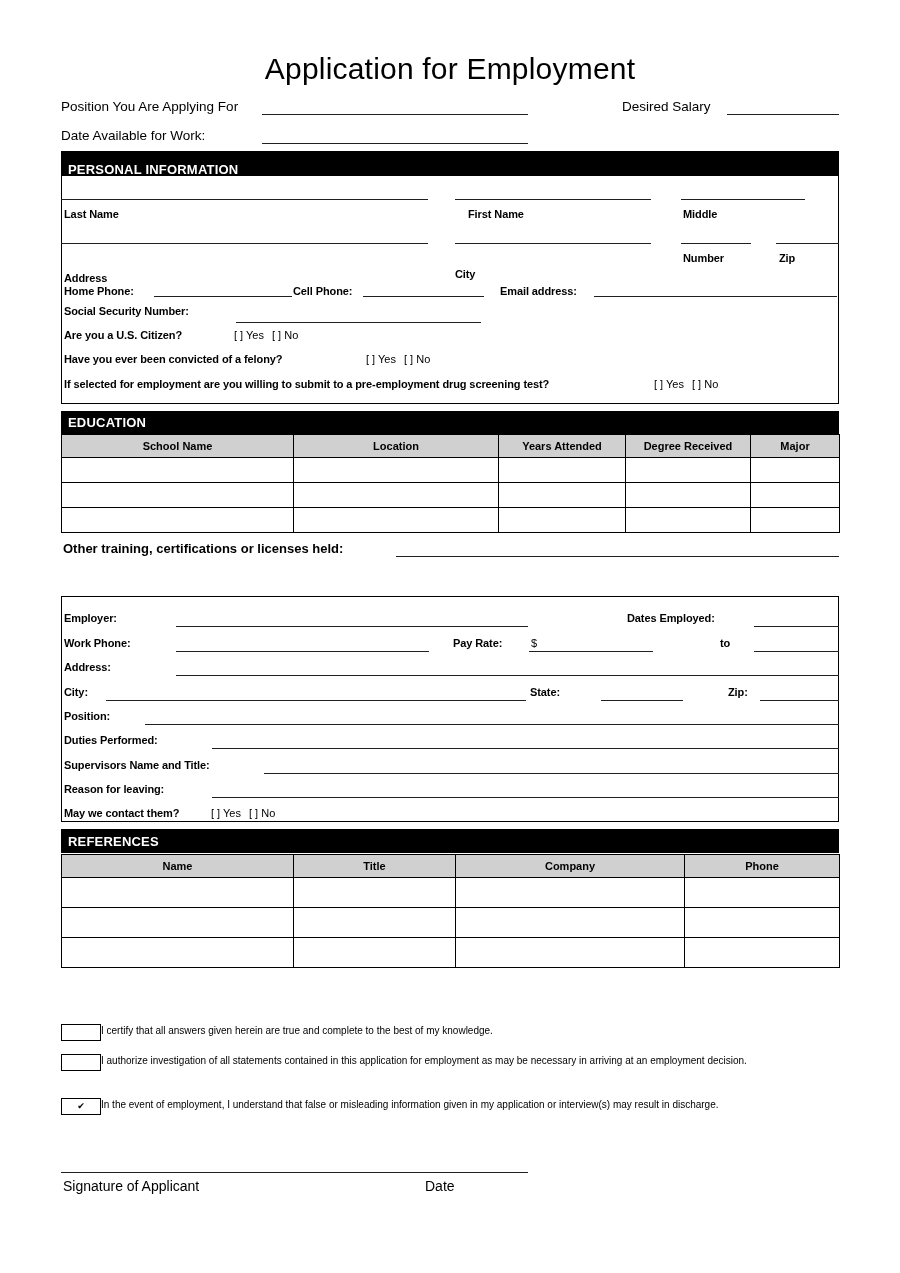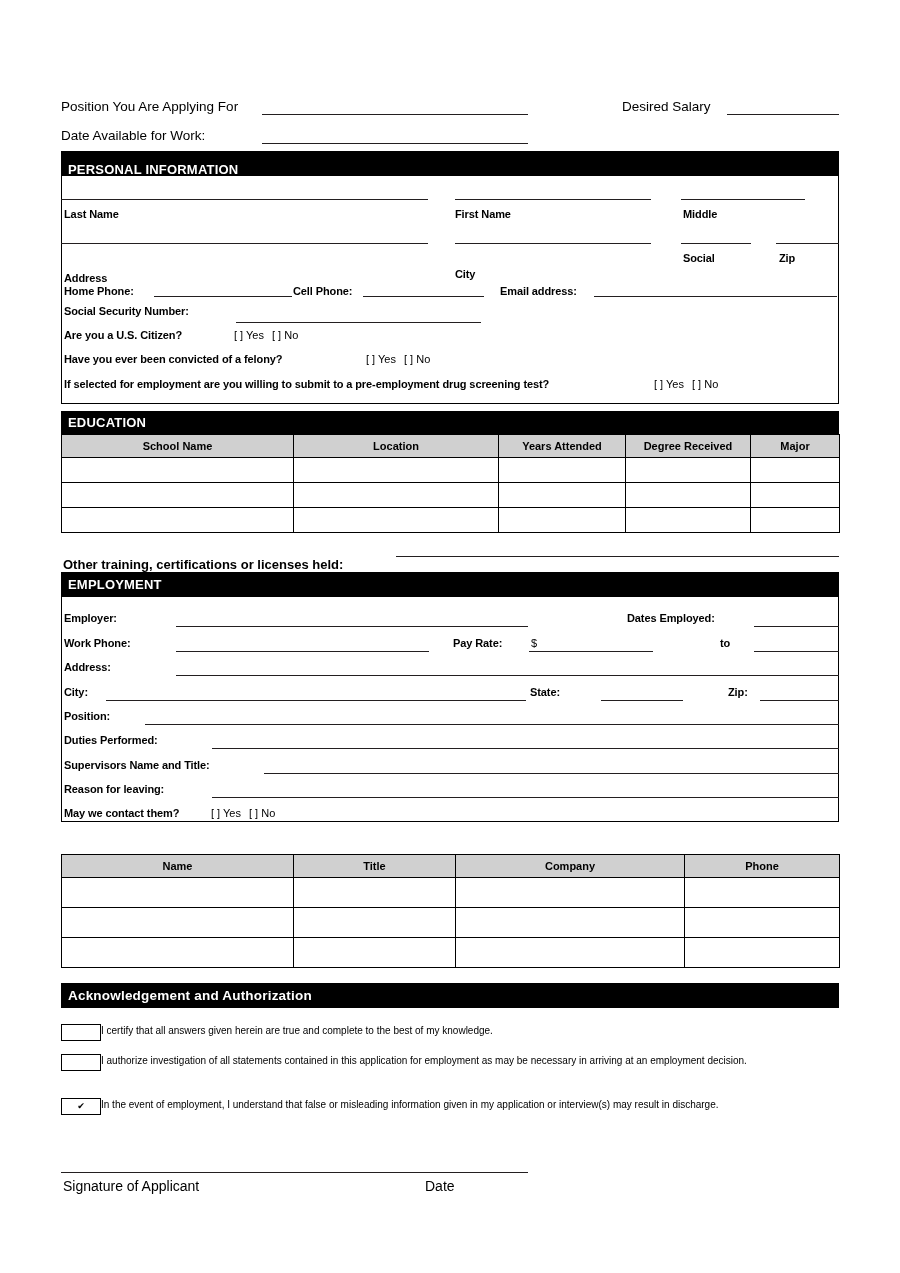--- a/index.html
+++ b/index.html
@@ -81,21 +81,20 @@
     position: absolute;
     font-size: 11px;
     font-weight: normal;
     white-space: nowrap;
   }
   .fbig {
     position: absolute;
     font-size: 13px;
     font-weight: bold;
     white-space: nowrap;
-    margin-top: 16px;
   }
 
   
   .tbl {
     position: absolute;
     border-collapse: collapse;
     table-layout: fixed;
   }
   .tbl th {
     background: #d0d0d0;
@@ -137,50 +136,51 @@
   .sig-label {
     position: absolute;
     font-size: 14px;
   }
 </style>
 </head>
 <body>
 
 <div class="page">
 
+  <div class="doc-title">Application for Employment</div>
 
   <div class="top-label" style="left:61px; top:99px;">Position You Are Applying For</div>
   <div class="rule" style="left:262px; top:114px; width:266px;"></div>
 
   <div class="top-label" style="left:622px; top:99px;">Desired Salary</div>
   <div class="rule" style="left:727px; top:114px; width:112px;"></div>
 
   <div class="top-label" style="left:61px; top:128px;">Date Available for Work:</div>
   <div class="rule" style="left:262px; top:143px; width:266px;"></div>
 
   <div class="section-bar" style="left:61px; top:151px; width:778px; height:36px;">PERSONAL INFORMATION</div>
 
   <div class="panel" style="left:61px; top:175px; width:778px; height:229px;"></div>
 
   <div class="rule" style="left:61px; top:199px; width:367px;"></div>
   <div class="rule" style="left:455px; top:199px; width:196px;"></div>
   <div class="rule" style="left:681px; top:199px; width:124px;"></div>
 
   <div class="flabel" style="left:64px; top:208px;">Last Name</div>
-  <div class="flabel" style="left:455px; top:208px;">First Name</div>
+  <div class="flabel" style="left:468px; top:208px;">First Name</div>
   <div class="flabel" style="left:683px; top:208px;text-align:center;">Middle</div>
 
   <div class="rule" style="left:61px; top:243px; width:367px;"></div>
   <div class="rule" style="left:455px; top:243px; width:196px;"></div>
   <div class="rule" style="left:681px; top:243px; width:70px;"></div>
   <div class="rule" style="left:776px; top:243px; width:63px;"></div>
 
   <div class="flabel" style="left:64px; top:252px;margin-top:20px;">Address</div>
   <div class="flabel" style="left:455px; top:268px;">City</div>
-  <div class="flabel" style="left:683px; top:252px;">Social</div>
+  <div class="flabel" style="left:683px; top:252px;">Number</div>
   <div class="flabel" style="left:779px; top:252px;">Zip</div>
 
   <div class="flabel" style="left:64px; top:285px;">Home Phone:</div>
   <div class="rule" style="left:154px; top:296px; width:138px;"></div>
 
   <div class="flabel" style="left:293px; top:285px;">Cell Phone:</div>
   <div class="rule" style="left:363px; top:296px; width:121px;"></div>
 
   <div class="flabel" style="left:500px; top:285px;">Email address:</div>
   <div class="rule" style="left:594px; top:296px; width:243px;"></div>
@@ -240,21 +240,20 @@
         <td></td>
         <td></td>
         <td></td>
       </tr>
     </tbody>
   </table>
 
   <div class="fbig" style="left:63px; top:541px;">Other training, certifications or licenses held:</div>
   <div class="rule" style="left:396px; top:556px; width:443px;"></div>
 
-  <div class="section-bar" style="left:61px; top:572px; width:778px; height:24px;">EMPLOYMENT</div>
 
   <div class="panel" style="left:61px; top:596px; width:778px; height:226px;"></div>
 
   <div class="flabel" style="left:64px; top:612px;">Employer:</div>
   <div class="rule" style="left:176px; top:626px; width:352px;"></div>
   <div class="flabel" style="left:627px; top:612px;">Dates Employed:</div>
   <div class="rule" style="left:754px; top:626px; width:85px;"></div>
 
   <div class="flabel" style="left:64px; top:637px;">Work Phone:</div>
   <div class="rule" style="left:176px; top:651px; width:253px;"></div>
@@ -283,20 +282,21 @@
   <div class="flabel" style="left:64px; top:759px;">Supervisors Name and Title:</div>
   <div class="rule" style="left:264px; top:773px; width:575px;"></div>
 
   <div class="flabel" style="left:64px; top:783px;">Reason for leaving:</div>
   <div class="rule" style="left:212px; top:797px; width:627px;"></div>
 
   <div class="flabel" style="left:64px; top:807px;">May we contact them?</div>
   <div class="fplain" style="left:211px; top:807px;">[ ]  Yes</div>
   <div class="fplain" style="left:249px; top:807px;">[ ]  No</div>
 
+  <div class="section-bar" style="left:61px; top:829px; width:778px; height:24px;">REFERENCES</div>
 
   <table class="tbl" style="left:61px; top:854px; width:778px;">
     <colgroup>
       <col style="width:232px">
       <col style="width:162px">
       <col style="width:229px">
       <col style="width:155px">
     </colgroup>
     <thead>
       <tr>
@@ -321,21 +321,20 @@
       </tr>
       <tr>
         <td style="height:29px"></td>
         <td></td>
         <td></td>
         <td></td>
       </tr>
     </tbody>
   </table>
 
-  <div class="section-bar mixed" style="left:61px; top:983px; width:778px; height:25px;">Acknowledgement and Authorization</div>
 
   <div class="ackbox" style="left:61px; top:1024px;"></div>
   <div class="acktext" style="left:101px; top:1024px;">I certify that all answers given herein are true and complete to the best of my knowledge.</div>
 
   <div class="ackbox" style="left:61px; top:1054px;"></div>
   <div class="acktext" style="left:101px; top:1054px;">I authorize investigation of all statements contained in this application for employment as may be necessary in arriving at an employment decision.</div>
 
   <div class="ackbox" style="left:61px; top:1098px;">✔</div>
   <div class="acktext" style="left:101px; top:1098px;">In the event of employment, I understand that false or misleading information given in my application or interview(s) may result in discharge.</div>
 

